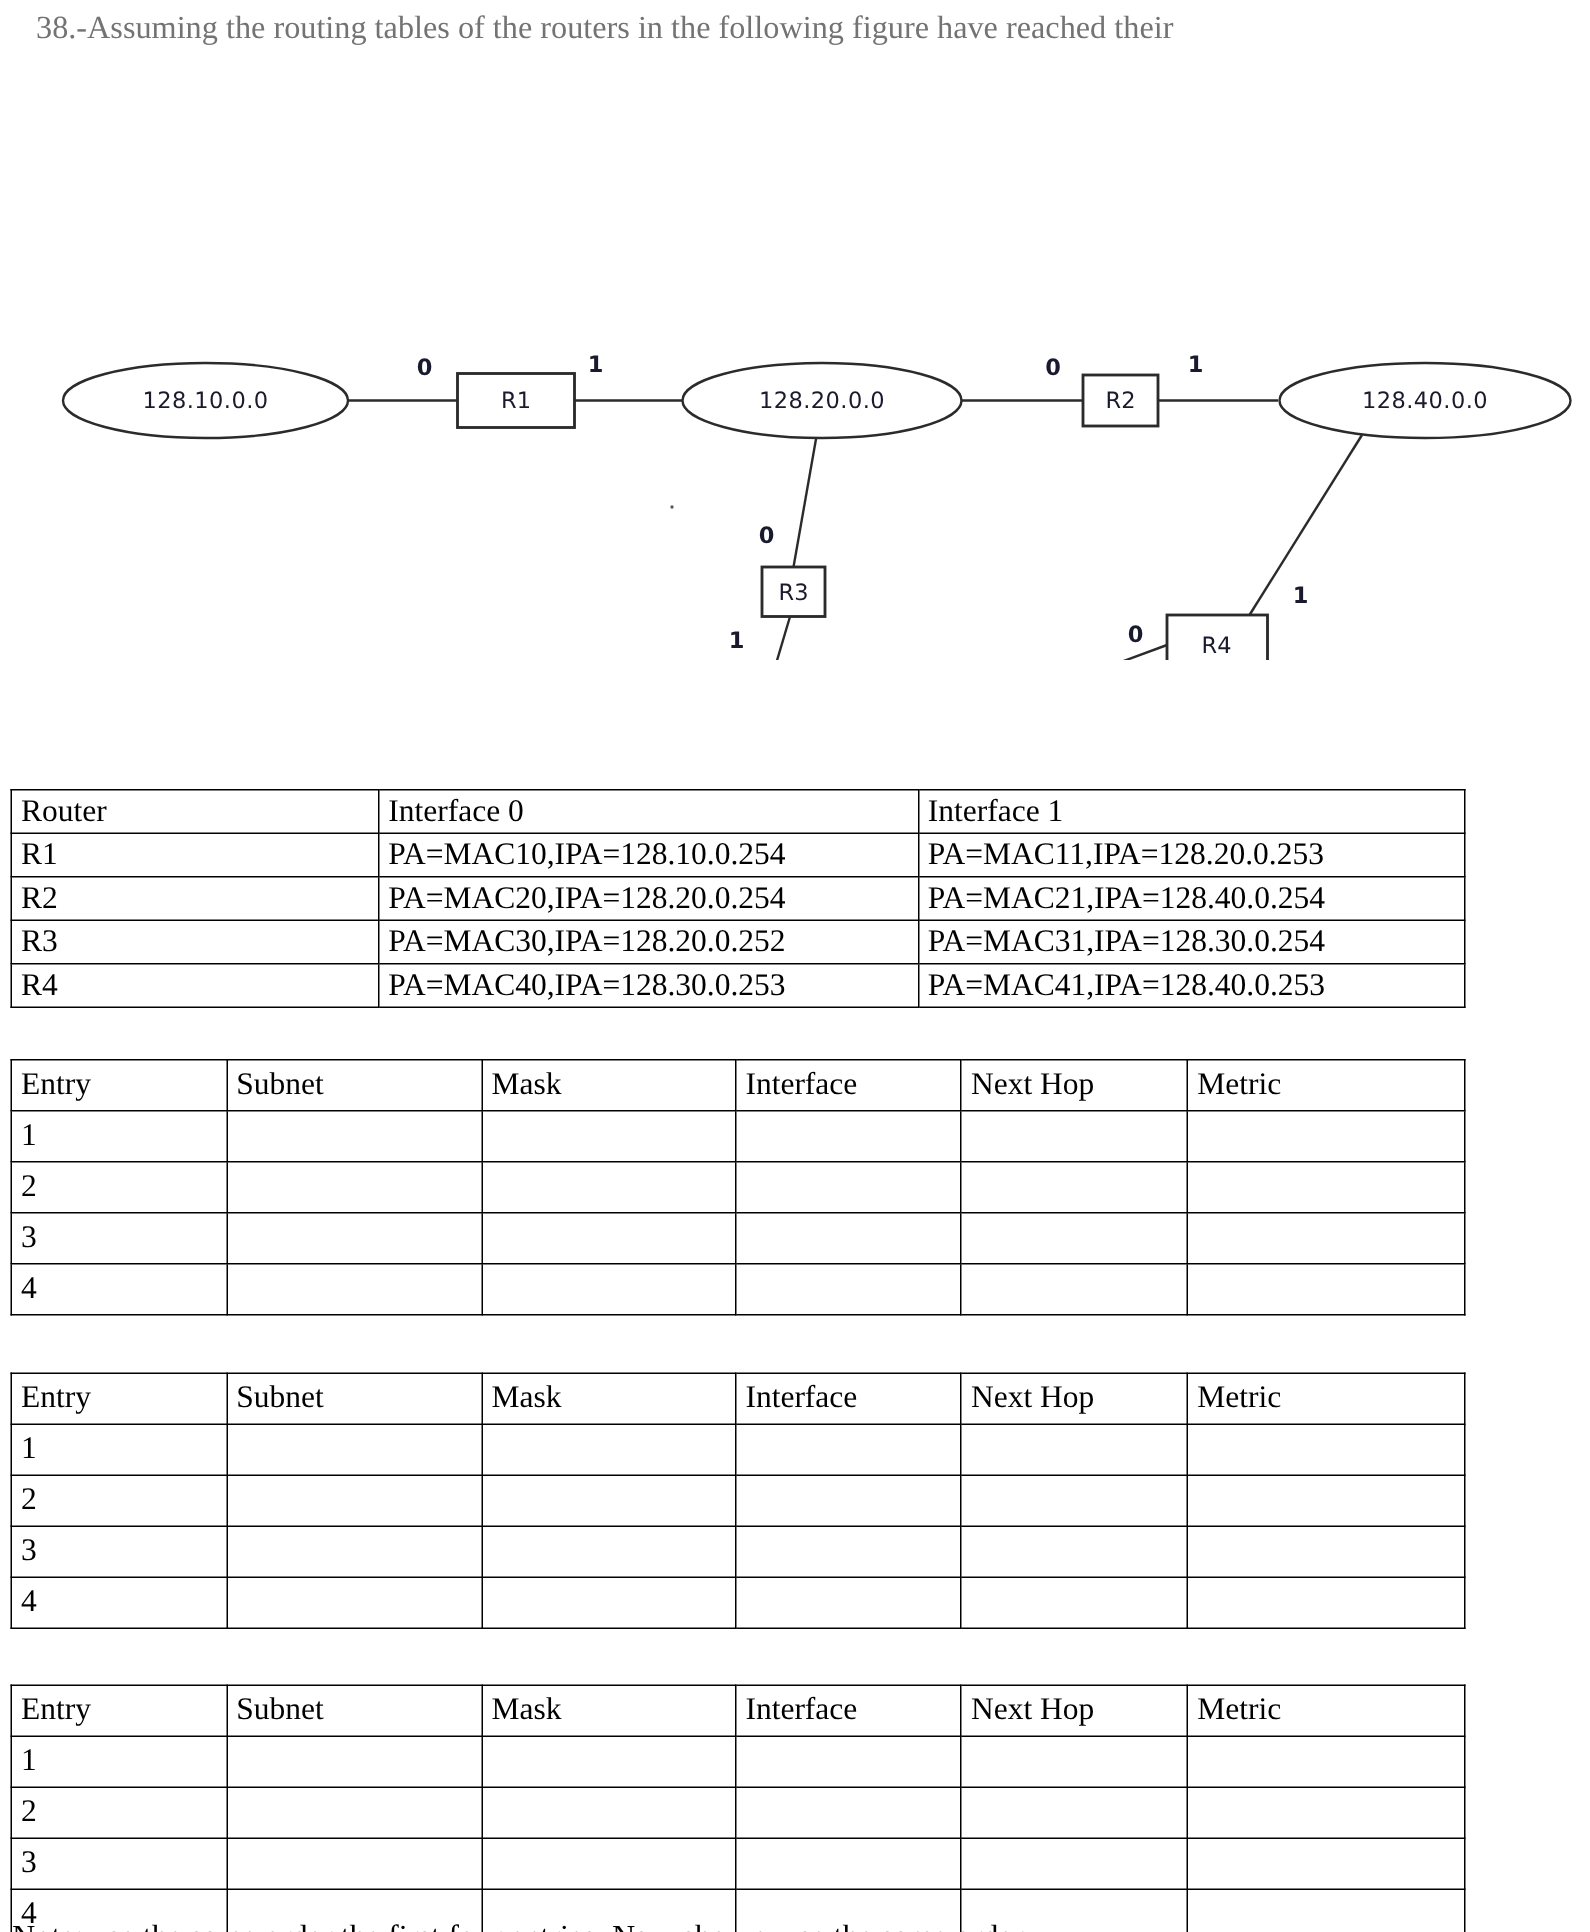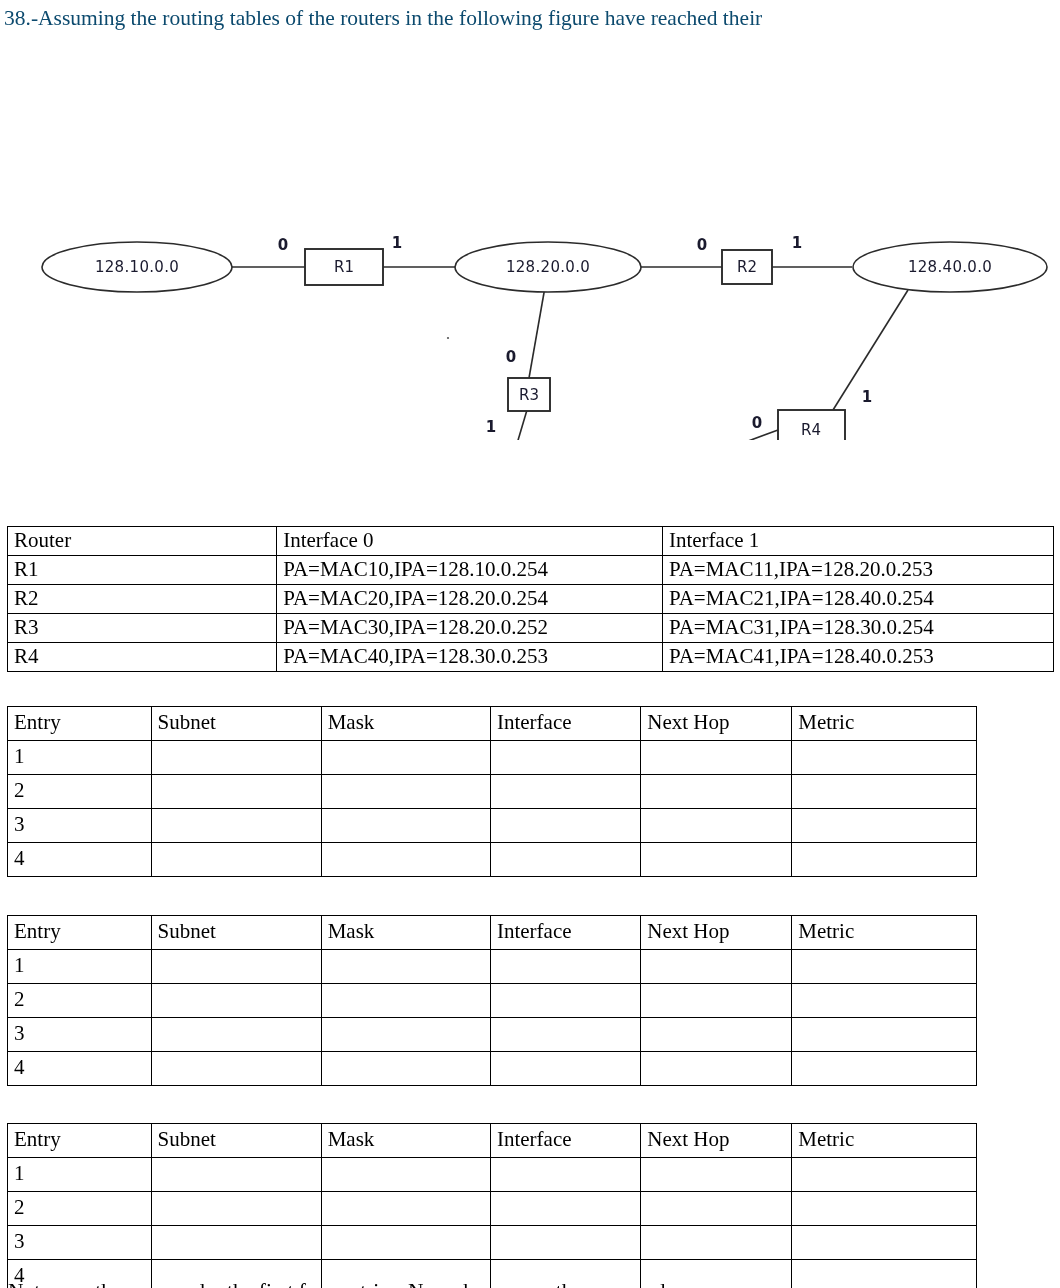--- a/index.html
+++ b/index.html
@@ -12,26 +12,26 @@
     height: 1288px;
     position: relative;
     overflow: hidden;
     font-family: "Liberation Serif", "DejaVu Serif", serif;
     color: #000000;
   }
 
   
   #question-text {
     position: absolute;
-    left: 4px;
+    left: 24px;
     top: 4px;
     width: 940px;
     font-size: 21.5px;
     line-height: 28.5px;
-    color: #0c4a6e;
+    color: #737373;
   }
   #question-text .qline { display: block; white-space: pre; }
 
   
   #figure {
     position: absolute;
     left: 0;
     top: 110px;
     width: 1060px;
     height: 330px;
@@ -58,21 +58,21 @@
     padding: 1px 4px 2px 6px;
     text-align: left;
     font-weight: normal;
     vertical-align: top;
     line-height: 25px;
     height: 25px;
     white-space: nowrap;
   }
 
   
-  #iface-table { left: 7px; top: 526px; width: 1047px; font-family: Liberation Serif, serif; }
+  #iface-table { left: 7px; top: 526px; width: 970px; font-family: Liberation Serif, serif; }
   #iface-table td:nth-child(1) { width: 243px; }
   #iface-table td:nth-child(2) { width: 353px; }
   #iface-table td:nth-child(3) { width: 358px; }
 
   
   .routing-table { left: 7px; width: 970px; }
   .routing-table td:nth-child(1) { width: 140px; }
   .routing-table td:nth-child(2) { width: 168px; }
   .routing-table td:nth-child(3) { width: 168px; }
   .routing-table td:nth-child(4) { width: 145px; }

